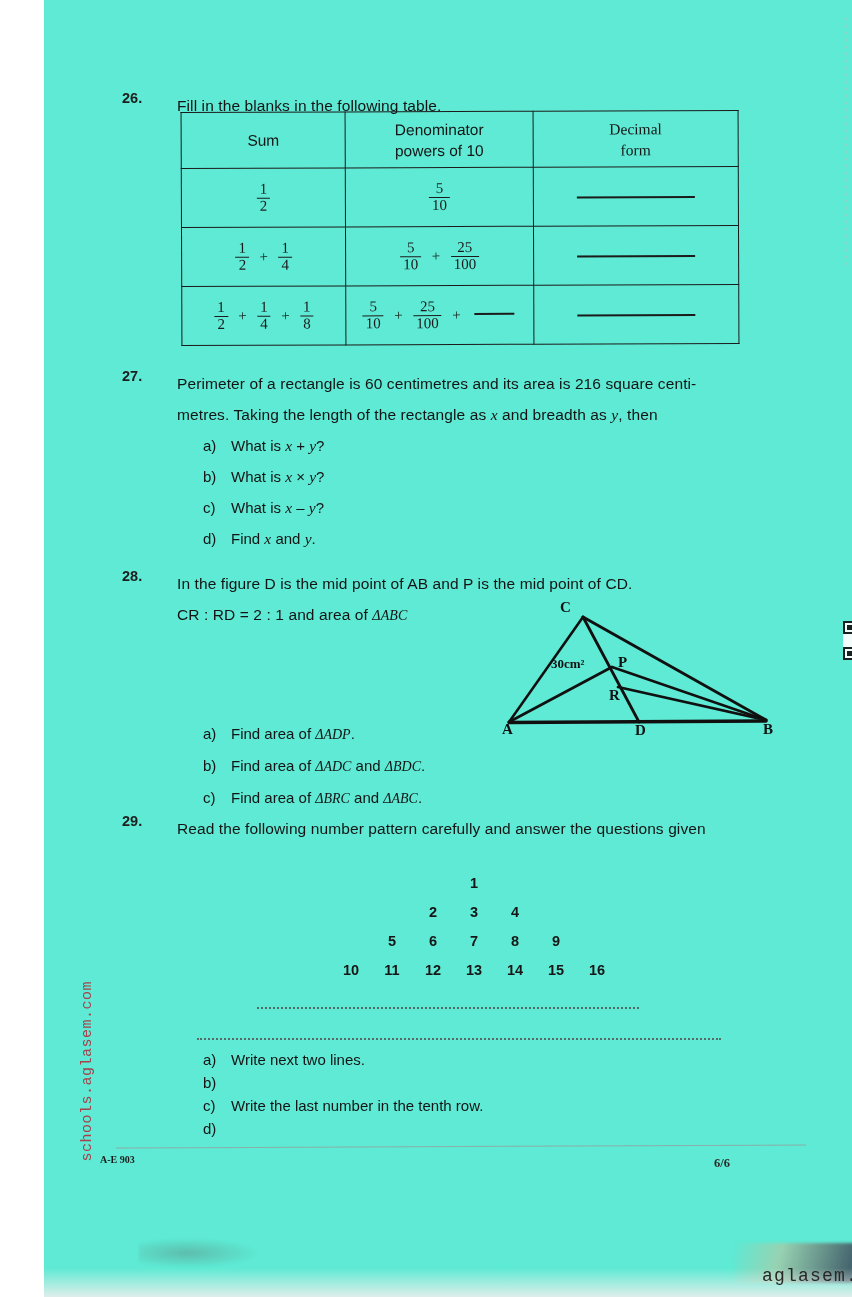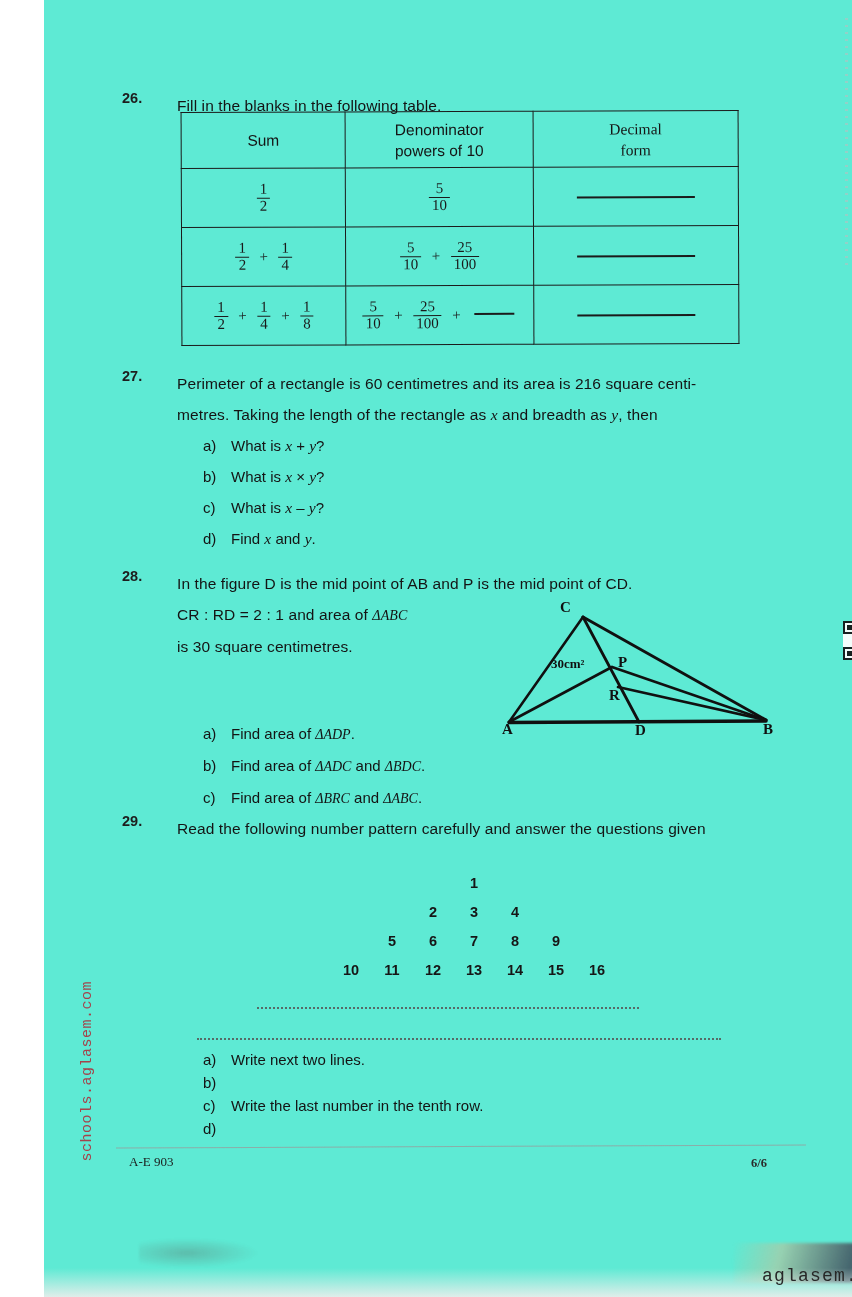--- a/index.html
+++ b/index.html
@@ -173,26 +173,26 @@
     opacity:.85;
   }
 
   
   .foot-rule{
     position:absolute;left:72px;top:1146px;width:690px;height:0;
     border-top:1px solid #9a9a9a;opacity:.75;
     transform:rotate(-0.25deg);
   }
   .foot-code{
-    position:absolute;left:85px;top:1154px;
+    position:absolute;left:56px;top:1154px;
     font-family:"Liberation Serif", serif;
-    font-size:13px;font-weight:400;color:#1b1b1b;
+    font-size:10px;font-weight:700;color:#1b1b1b;
   }
   .foot-page{
-    position:absolute;left:707px;top:1156px;
+    position:absolute;left:670px;top:1156px;
     font-family:"Liberation Serif", serif;
     font-size:12.5px;font-weight:700;color:#2a2a2a;
   }
 </style>
 </head>
 <body>
 
 <div class="page">
 
   <div class="scan-edge-right"></div>
@@ -326,21 +326,20 @@
         <span><span>Find </span><i class="m">x</i><span> and </span><i class="m">y</i><span>.</span></span>
       </div>
     </div>
   </div>
 
   <div class="q" style="left:78px;top:568px;width:690px;">
     <span class="q-num">28.</span>
     <div class="q-body">
       <div class="q-line">In the figure D is the mid point of AB and P is the mid point of CD.</div>
       <div class="q-line"><span>CR : RD = 2 : 1 and area of </span><span class="tri">ΔABC</span></div>
-      <div class="q-line">is 30 square centimetres.</div>
     </div>
   </div>
 
   <div class="figure">
     <svg width="300" height="160" viewBox="0 0 300 160">
       <g stroke="#101010" fill="none" stroke-linecap="round">
 
         <line x1="10" y1="127.5" x2="267" y2="126" stroke-width="3.4"></line>
 
         <line x1="10" y1="127" x2="84" y2="22" stroke-width="2.6"></line>

